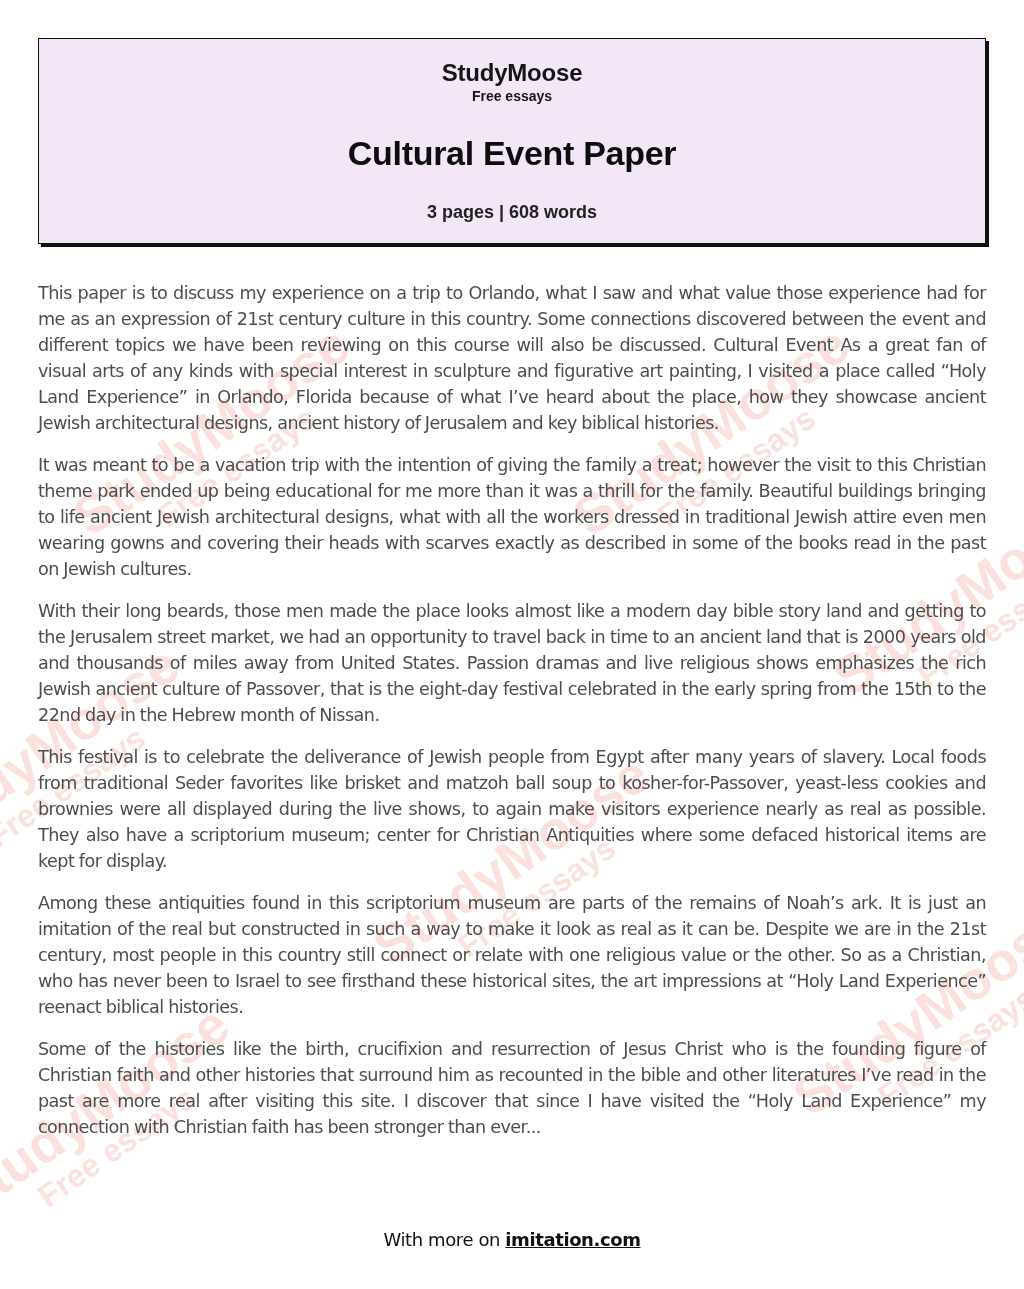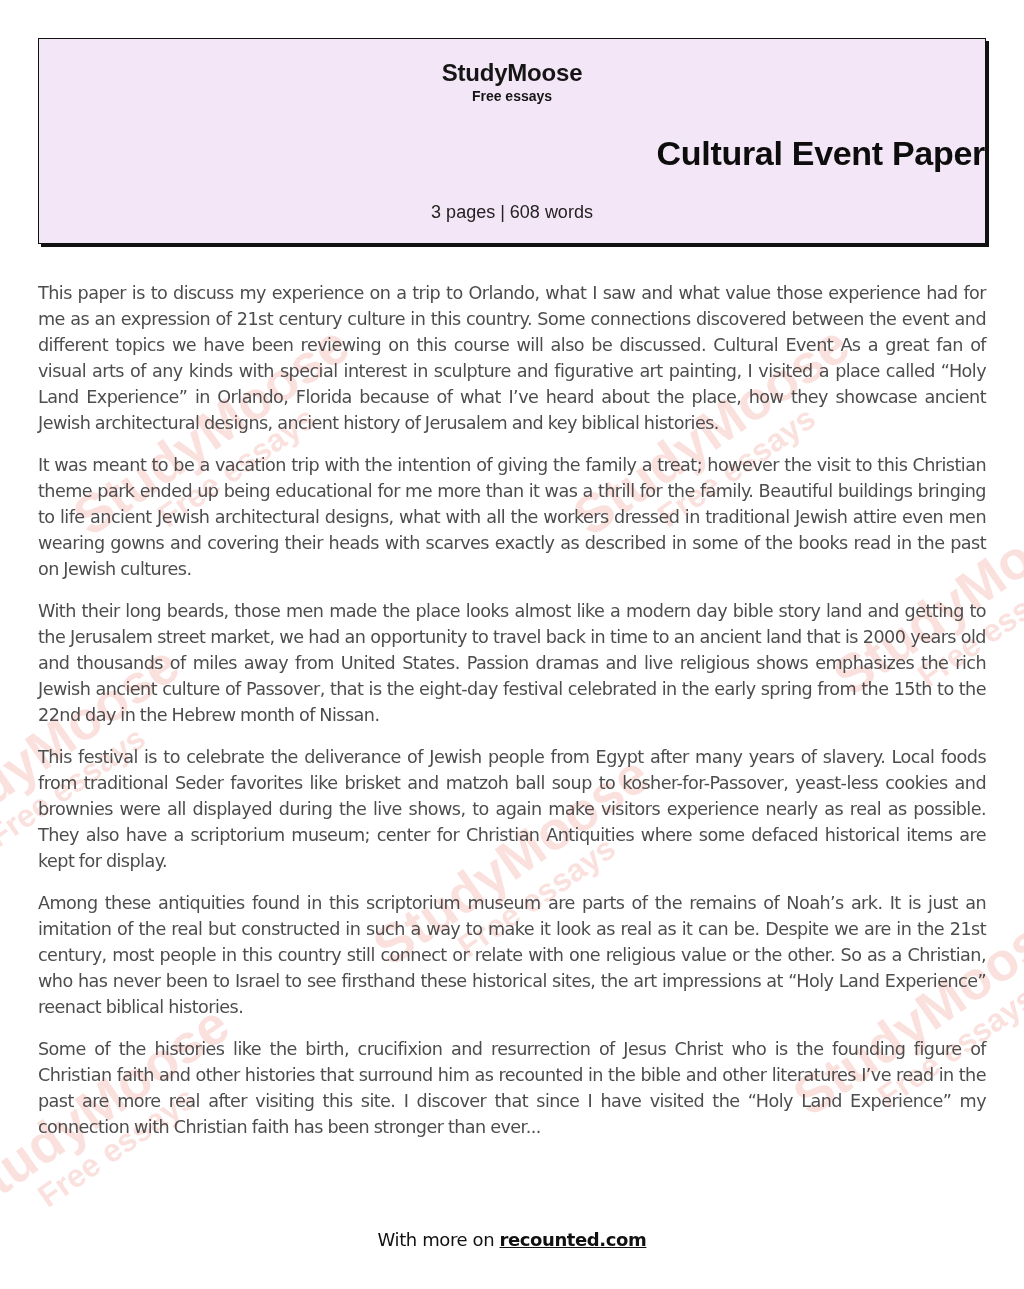--- a/index.html
+++ b/index.html
@@ -78,29 +78,29 @@
     .title {
       position: absolute;
       left: 0; right: 0;
       top: 95px;
       font-family: "Liberation Sans", sans-serif;
       font-weight: bold;
       font-size: 34px;
       color: #0d0d0d;
       margin: 0;
       letter-spacing: -0.3px;
-      text-align: right;
     }
     .meta {
       position: absolute;
       left: 0; right: 0;
       top: 163px;
       font-family: "Liberation Sans", sans-serif;
       font-size: 18px;
       color: #222222;
+      font-weight: bold;
     }
     .content {
       position: absolute;
       left: 38px;
       top: 280px;
       width: 948px;
       z-index: 1;
     }
     .content p {
       margin: 0 0 16px 0;
@@ -173,14 +173,14 @@
 <main class="content">
   <p>This paper is to discuss my experience on a trip to Orlando, what I saw and what value those experience had for me as an expression of 21st century culture in this country. Some connections discovered between the event and different topics we have been reviewing on this course will also be discussed. Cultural Event As a great fan of visual arts of any kinds with special interest in sculpture and figurative art painting, I visited a place called “Holy Land Experience” in Orlando, Florida because of what I’ve heard about the place, how they showcase ancient Jewish architectural designs, ancient history of Jerusalem and key biblical histories.</p>
   <p>It was meant to be a vacation trip with the intention of giving the family a treat; however the visit to this Christian theme park ended up being educational for me more than it was a thrill for the family. Beautiful buildings bringing to life ancient Jewish architectural designs, what with all the workers dressed in traditional Jewish attire even men wearing gowns and covering their heads with scarves exactly as described in some of the books read in the past on Jewish cultures.</p>
   <p>With their long beards, those men made the place looks almost like a modern day bible story land and getting to the Jerusalem street market, we had an opportunity to travel back in time to an ancient land that is 2000 years old and thousands of miles away from United States. Passion dramas and live religious shows emphasizes the rich Jewish ancient culture of Passover, that is the eight-day festival celebrated in the early spring from the 15th to the 22nd day in the Hebrew month of Nissan.</p>
   <p>This festival is to celebrate the deliverance of Jewish people from Egypt after many years of slavery. Local foods from traditional Seder favorites like brisket and matzoh ball soup to kosher-for-Passover, yeast-less cookies and brownies were all displayed during the live shows, to again make visitors experience nearly as real as possible. They also have a scriptorium museum; center for Christian Antiquities where some defaced historical items are kept for display.</p>
   <p>Among these antiquities found in this scriptorium museum are parts of the remains of Noah’s ark. It is just an imitation of the real but constructed in such a way to make it look as real as it can be. Despite we are in the 21st century, most people in this country still connect or relate with one religious value or the other. So as a Christian, who has never been to Israel to see firsthand these historical sites, the art impressions at “Holy Land Experience” reenact biblical histories.</p>
   <p>Some of the histories like the birth, crucifixion and resurrection of Jesus Christ who is the founding figure of Christian faith and other histories that surround him as recounted in the bible and other literatures I’ve read in the past are more real after visiting this site. I discover that since I have visited the “Holy Land Experience” my connection with Christian faith has been stronger than ever...</p>
 </main>
 
 <footer class="read-more">
-  <span>With more on </span><a>recounted.com</a>
+  <span>With more on </span><a>imitation.com</a>
 </footer>
 
 </body></html>

